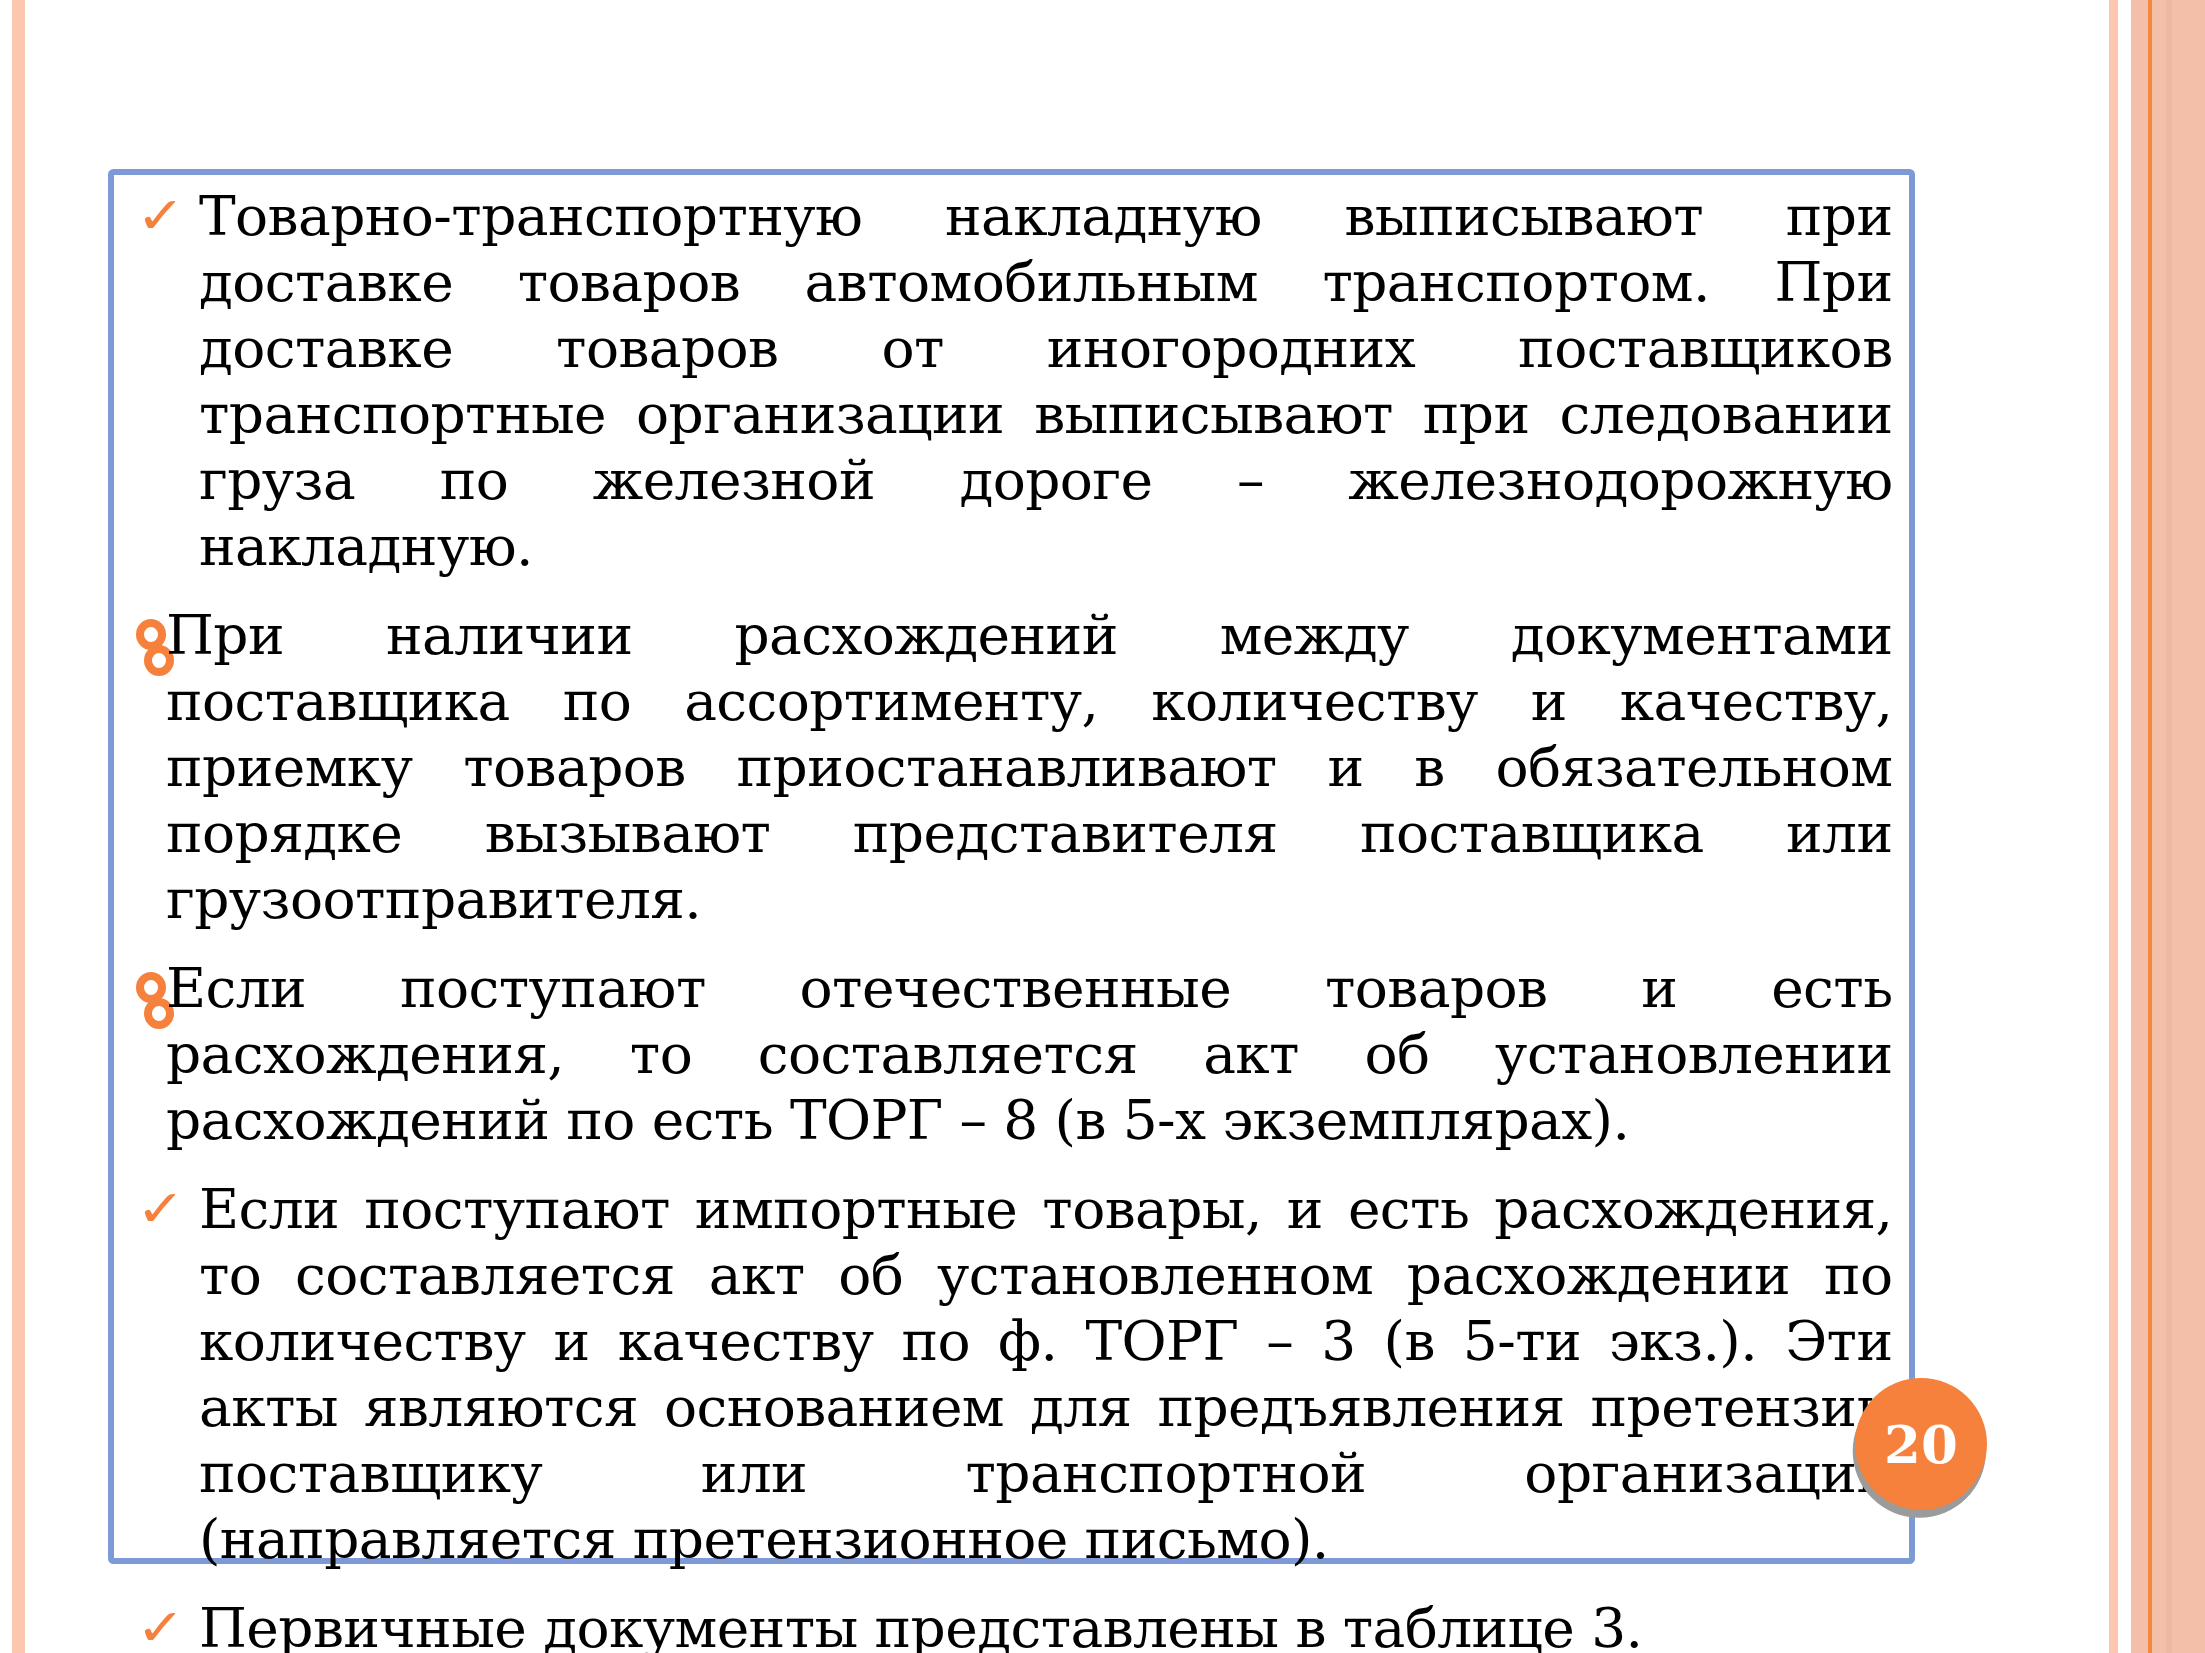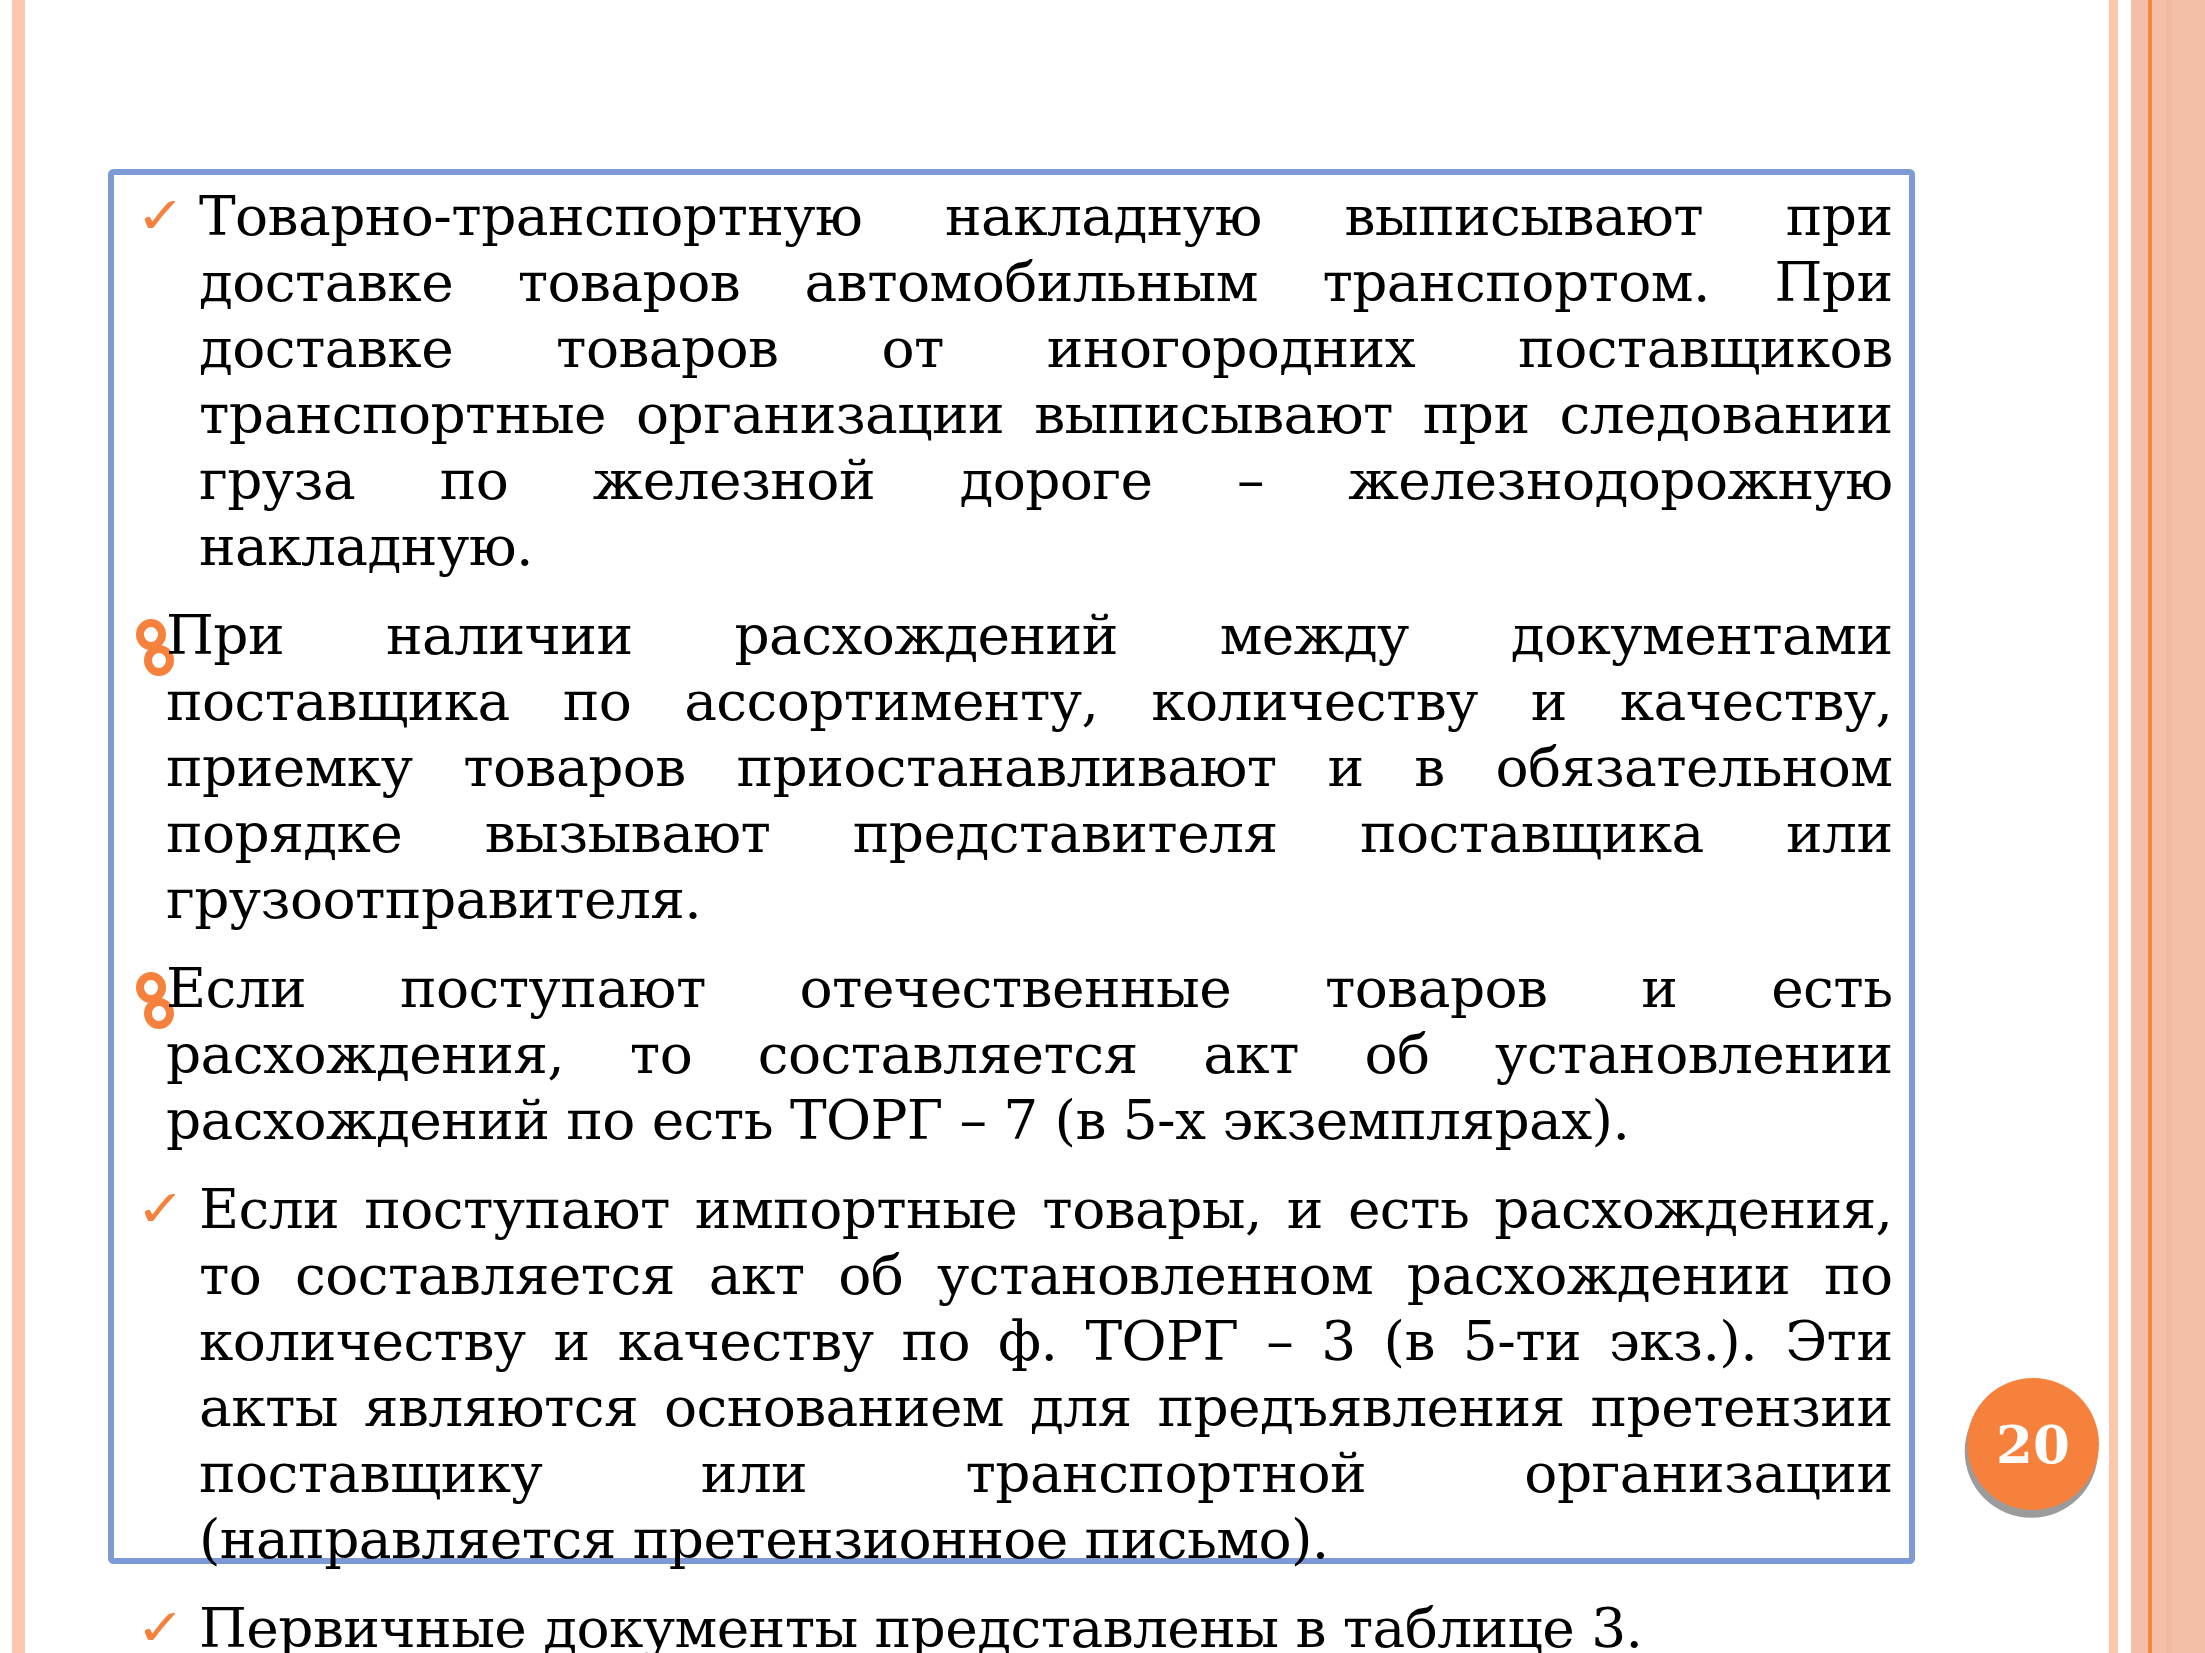--- a/index.html
+++ b/index.html
@@ -25,21 +25,21 @@
                 font-family:"DejaVu Sans","Liberation Sans",sans-serif;
                 transform:scaleX(1.15);transform-origin:left;}
   .ring{display:block;box-sizing:border-box;width:30px;height:31px;margin-top:17.6px;
         border:8.3px solid var(--accent-orange);border-radius:50%;}
   .btext{margin:0;flex:1;text-align:justify;color:#000;
          font-size:55px;line-height:66px;letter-spacing:-0.6px;}
   .btext .b{font-weight:normal;}
   .btext .i{}
 
   
-  .page-badge{position:absolute;left:1967px;top:1378px;width:132px;height:132px;border-radius:50%;
+  .page-badge{position:absolute;left:1855px;top:1378px;width:132px;height:132px;border-radius:50%;
               background:var(--accent-orange);box-shadow:-1.7px 7.2px 0 0.6px var(--shadow-gray);
               display:flex;align-items:center;justify-content:center;}
   .page-badge span{color:#fff;font-weight:bold;font-size:53px;}
 </style>
 </head>
 <body>
 
 <div class="slide">
   <div class="stripe stripe-left"></div>
   <div class="stripe stripe-right-thin"></div>
@@ -56,21 +56,21 @@
         <div class="bullet">
           <span class="marker ring">
             <span class="ring"></span>
           </span>
           <p class="btext"><span>При наличии расхождений между документами поставщика по ассортименту, количеству и качеству, приемку товаров приостанавливают и в обязательном порядке вызывают представителя поставщика или грузоотправителя.</span></p>
         </div>
         <div class="bullet">
           <span class="marker ring">
             <span class="ring"></span>
           </span>
-          <p class="btext"><span>Если поступают отечественные товаров и есть расхождения, то составляется </span><span class="b">акт об установлении расхождений</span><span> по есть </span><span class="b">ТОРГ – 7</span><span> (в 5-х экземплярах).</span></p>
+          <p class="btext"><span>Если поступают отечественные товаров и есть расхождения, то составляется </span><span class="b">акт об установлении расхождений</span><span> по есть </span><span class="b">ТОРГ – 8</span><span> (в 5-х экземплярах).</span></p>
         </div>
         <div class="bullet">
           <span class="marker check">✓</span>
           <p class="btext"><span>Если поступают импортные товары, и есть расхождения, то составляется </span><span class="i">акт об установленном расхождении</span><span> по количеству и качеству по ф. </span><span class="b">ТОРГ – 3</span><span> (в 5-ти экз.). Эти акты являются основанием для предъявления претензии поставщику или транспортной организации (направляется претензионное письмо).</span></p>
         </div>
         <div class="bullet">
           <span class="marker check">✓</span>
           <p class="btext"><span>Первичные документы представлены в таблице 3.</span></p>
         </div>
       </div>

